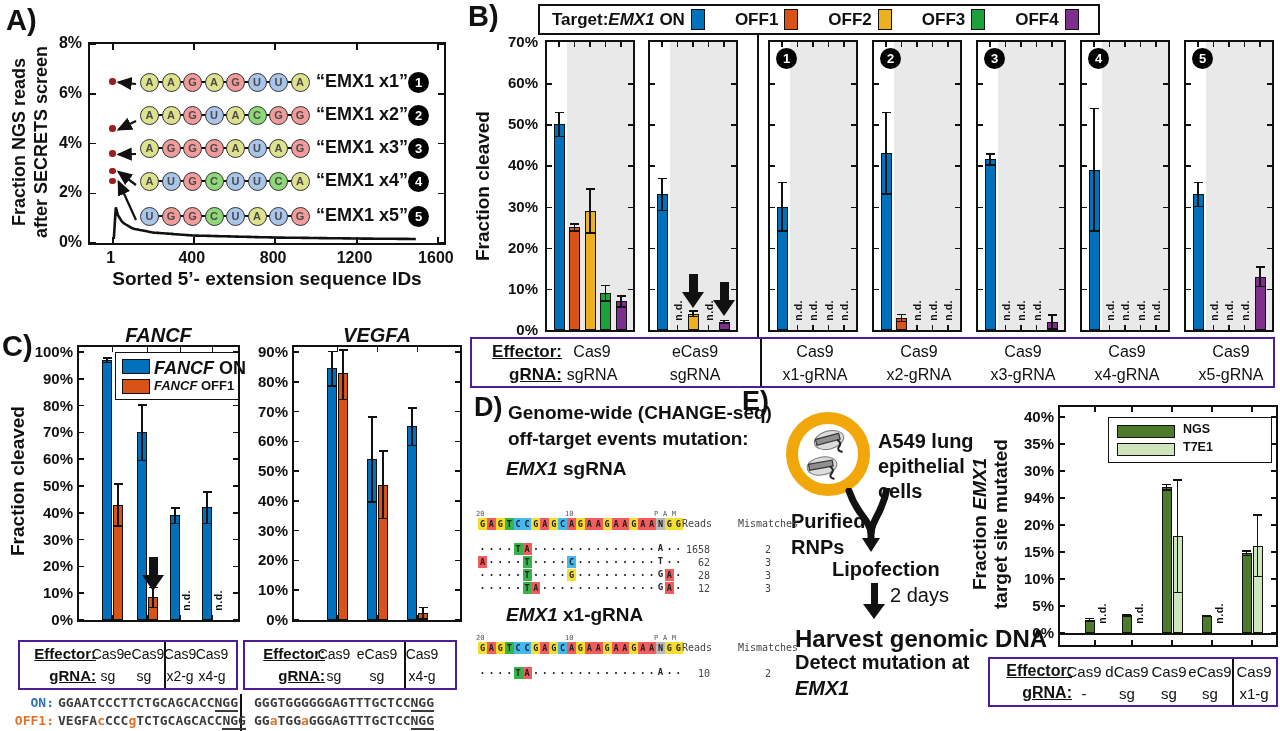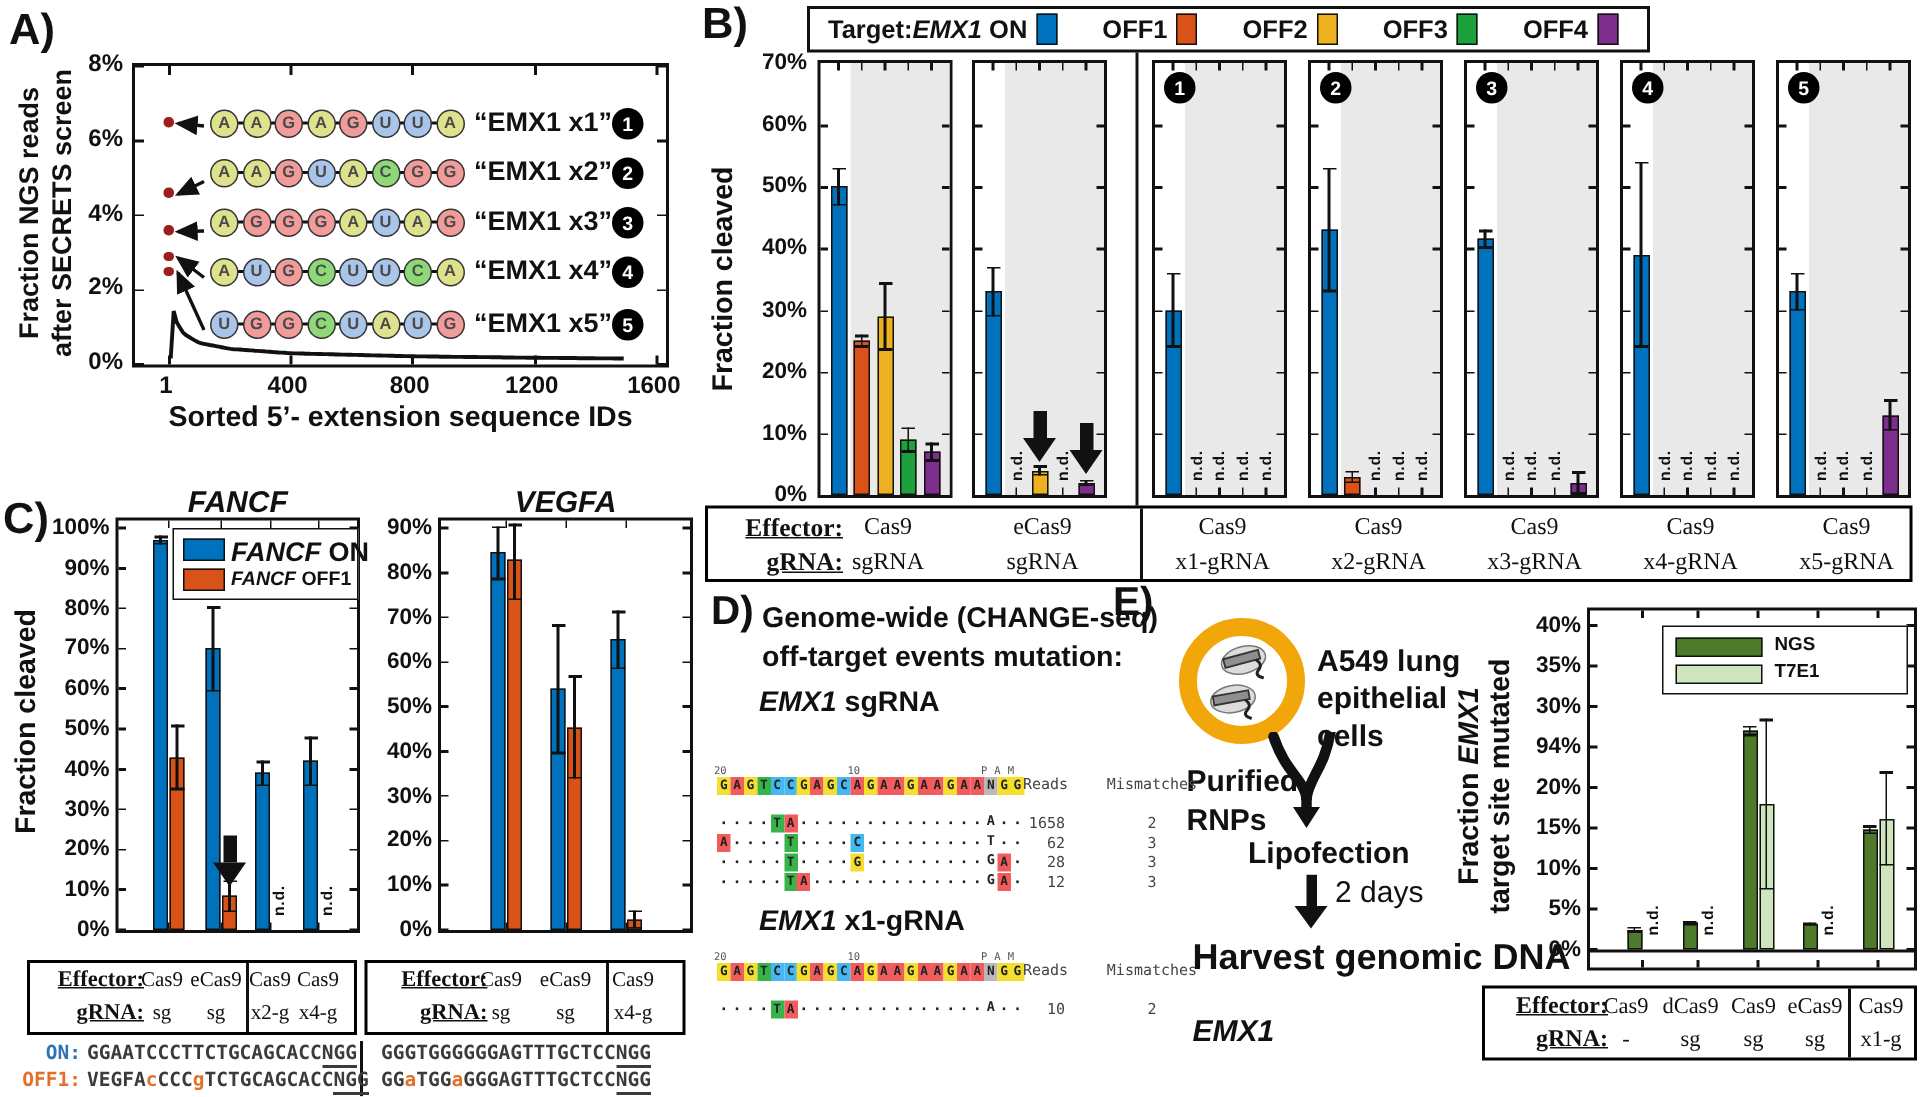--- a/index.html
+++ b/index.html
@@ -14,21 +14,21 @@
   .plabel{position:absolute;font-weight:bold;font-size:29px;}
   .nd{position:absolute;writing-mode:vertical-rl;transform:rotate(180deg);
       font-weight:bold;font-size:10.5px;color:#111;letter-spacing:.5px;}
   .badge{position:absolute;width:21px;height:21px;border-radius:50%;background:#000;color:#fff;
          display:flex;align-items:center;justify-content:center;font-weight:bold;font-size:13px;}
   .circ{position:absolute;width:19px;height:19px;border-radius:50%;border:1.5px solid #333;
         box-sizing:border-box;display:flex;align-items:center;justify-content:center;
         font-weight:bold;font-size:11px;color:#4a4a4a;}
   .mono{font-family:"DejaVu Sans Mono",monospace;}
   .legbox{position:absolute;border:2px solid #111;background:#fff;box-sizing:border-box;}
-  .tablebox{position:absolute;border:2px solid #000000;background:#fff;box-sizing:border-box;font-family:Liberation Serif, serif;}
+  .tablebox{position:absolute;border:2px solid #4c1d95;background:#fff;box-sizing:border-box;}
   .hdr{position:absolute;font-weight:bold;text-decoration:underline;white-space:nowrap;text-align:right;}
   .cell{position:absolute;text-align:center;transform:translateX(-50%);white-space:nowrap;}
   .dcell{position:absolute;width:9px;height:12px;display:flex;align-items:center;justify-content:center;
          font-family:"DejaVu Sans Mono",monospace;font-weight:bold;font-size:8.5px;color:#222;}
   .u{border-bottom:2px solid currentColor;}
   i{font-style:italic;}
 </style>
 </head>
 <body>
 
@@ -55,20 +55,21 @@
 
   <div class="plabel" style="left:742px;top:386px;font-size:27px;">E)</div>
   <div class="lbl" style="left:878px;top:430px;font-size:20px;">A549 lung</div>
   <div class="lbl" style="left:878px;top:455px;font-size:20px;">epithelial</div>
   <div class="lbl" style="left:878px;top:480px;font-size:20px;">cells</div>
   <div class="lbl" style="left:791px;top:510px;font-size:20px;">Purified</div>
   <div class="lbl" style="left:791px;top:536px;font-size:20px;">RNPs</div>
   <div class="lbl" style="left:832px;top:558px;font-size:20px;">Lipofection</div>
   <div class="abs" style="left:890px;top:584px;font-size:20px;">2 days</div>
   <div class="lbl" style="left:795px;top:625px;font-size:24px;">Harvest genomic DNA</div>
+  <div class="lbl" style="left:795px;top:651px;font-size:20px;">Detect mutation at</div>
   <div class="lbl" style="left:795px;top:677px;font-size:20px;font-style:italic;">EMX1</div>
   <div class="lbl" style="left:860px;top:503px;width:260px;text-align:center;font-size:19px;line-height:21px;transform:rotate(-90deg);">
     <div><span>Fraction </span><i>EMX1</i></div>
     <div>target site mutated</div>
   </div>
 
   <div class="abs" style="left:786px;top:412px;width:84px;height:84px;border-radius:50%;border:12px solid #f1a70a;background:#fff;box-sizing:border-box;">
     <svg width="60" height="60">
       <g transform="translate(31,16) rotate(-15)">
         <ellipse cx="0" cy="0" rx="15" ry="9" fill="#dcdcdc" stroke="#777" stroke-width="1"></ellipse>

